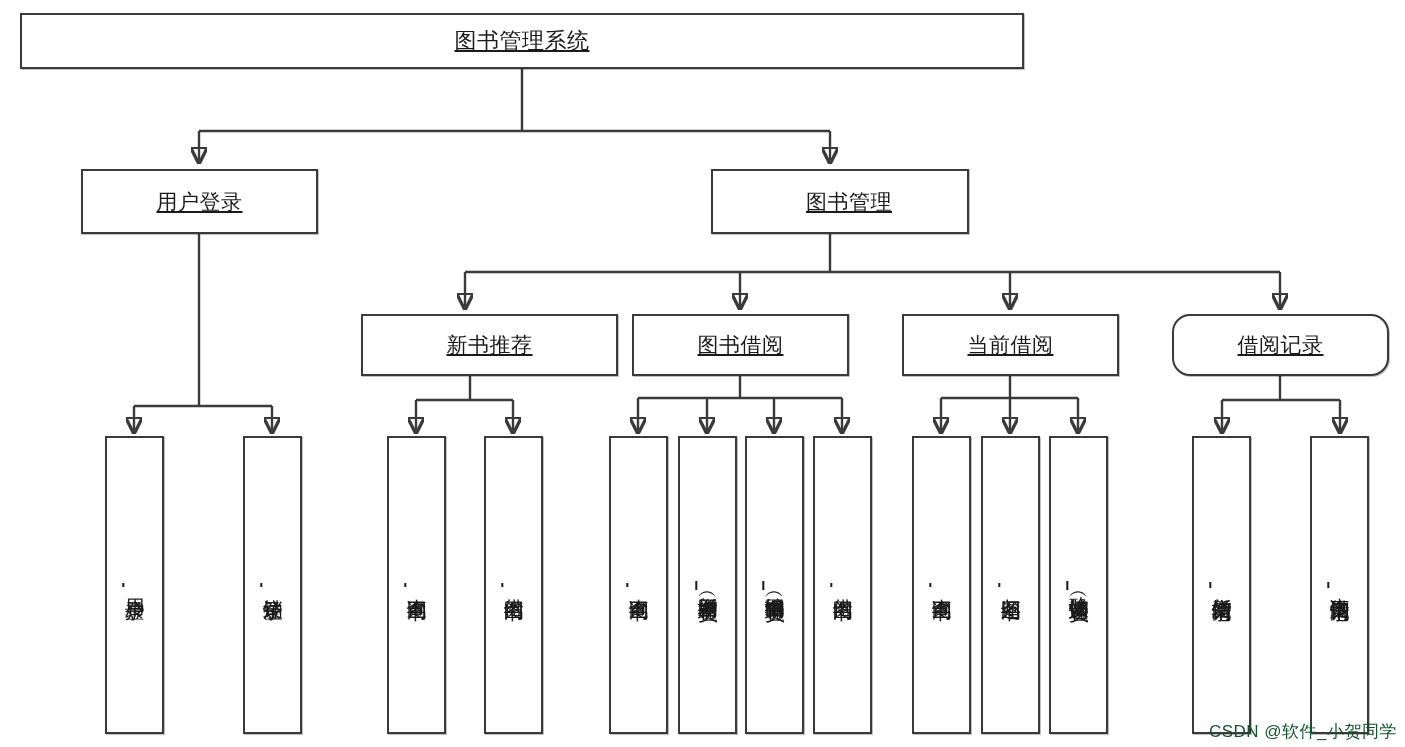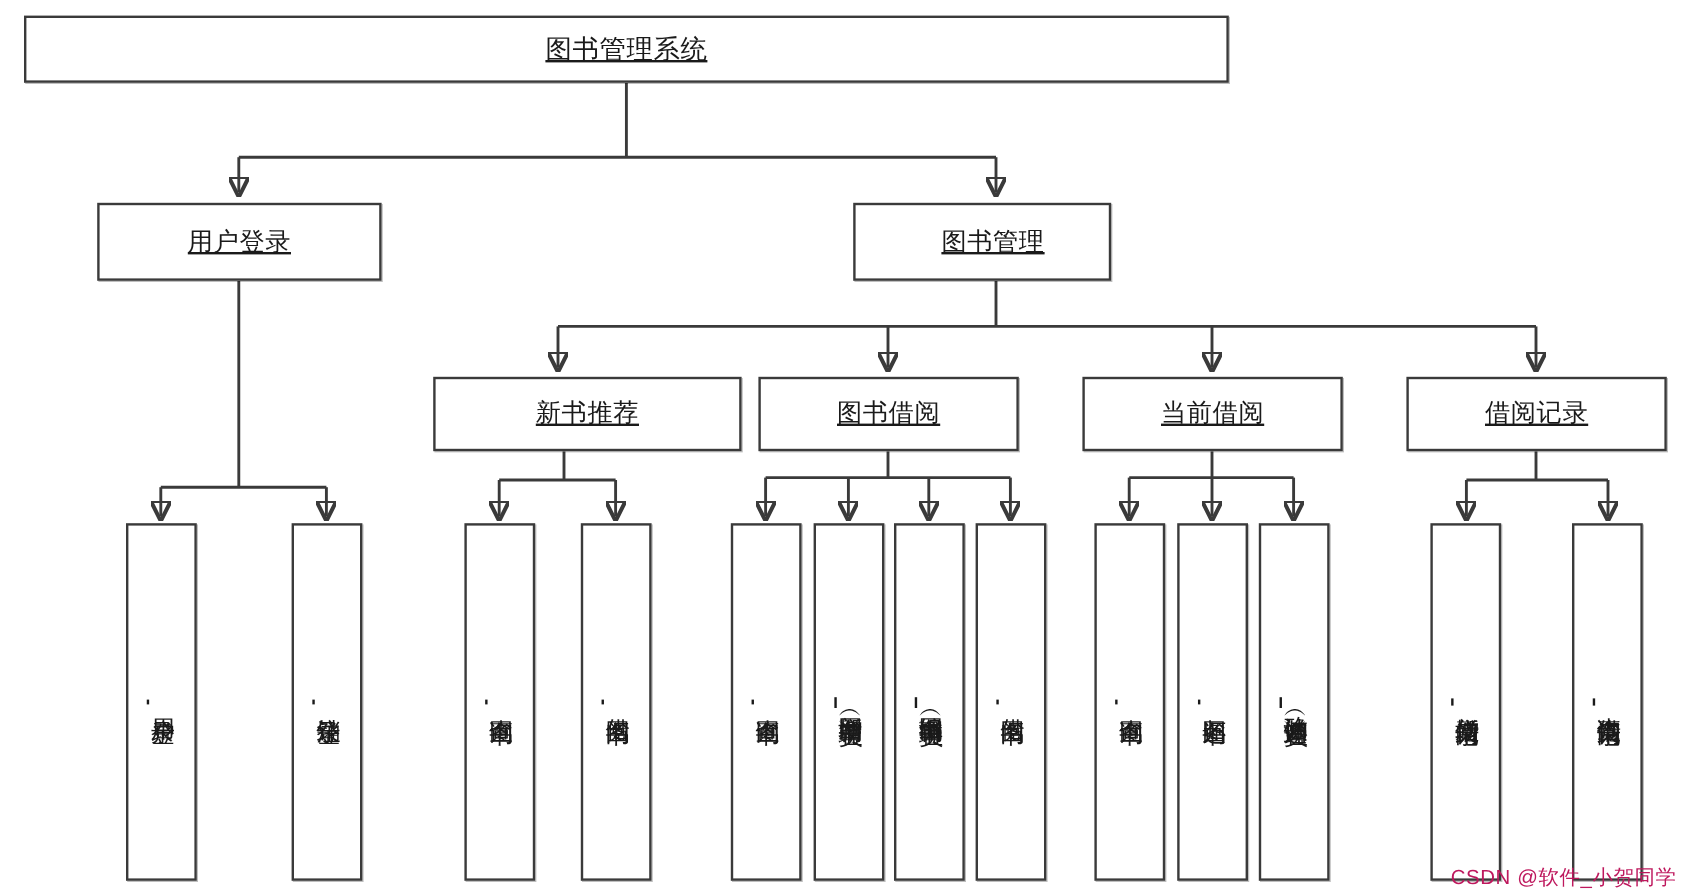--- a/index.html
+++ b/index.html
@@ -67,21 +67,21 @@
   svg#edges path, svg#edges line {
     stroke: #3a3a3a;
     stroke-width: 2.4;
     fill: none;
   }
   .watermark {
     position: absolute;
     right: 8px;
     bottom: 4px;
     font-size: 17px;
-    color: #be185d;
+    color: #14532d;
     white-space: nowrap;
     letter-spacing: 0.5px;
   }
 </style>
 </head>
 <body>
 
 <div id="canvas">
 
   <svg id="edges" viewBox="0 0 1405 747">
@@ -132,34 +132,34 @@
     <path d="M 1340 400 L 1340 430" marker-end="url(#arrow)"></path>
   </svg>
 
   <div class="node horiz root" style="left:20px; top:13px; width:1004px; height:56px;">
     <span class="label">图书管理系统</span>
   </div>
 
   <div class="node horiz" style="left:81px; top:169px; width:237px; height:65px;">
     <span class="label">用户登录</span>
   </div>
-  <div class="node horiz" style="left:711px; top:169px; width:215px; height:65px;padding-left:18px;">
+  <div class="node horiz" style="left:711px; top:169px; width:258px; height:65px;padding-left:18px;">
     <span class="label">图书管理</span>
   </div>
 
   <div class="node horiz" style="left:361px; top:314px; width:257px; height:62px;">
     <span class="label">新书推荐</span>
   </div>
   <div class="node horiz" style="left:902px; top:314px; width:217px; height:62px;">
     <span class="label">当前借阅</span>
   </div>
   <div class="node horiz" style="left:632px; top:314px; width:217px; height:62px;">
     <span class="label">图书借阅</span>
   </div>
-  <div class="node horiz" style="left:1172px; top:314px; width:217px; height:62px;">
+  <div class="node horiz" style="left:1172px; top:314px; width:217px; height:62px;border-radius:18px;">
     <span class="label">借阅记录</span>
   </div>
 
   <div class="node vert" style="left:105px; top:436px; width:59px; height:298px;">
     <span class="label">用户登录</span>
   </div>
   <div class="node vert" style="left:243px; top:436px; width:59px; height:298px;">
     <span class="label">注销登录</span>
   </div>
 

